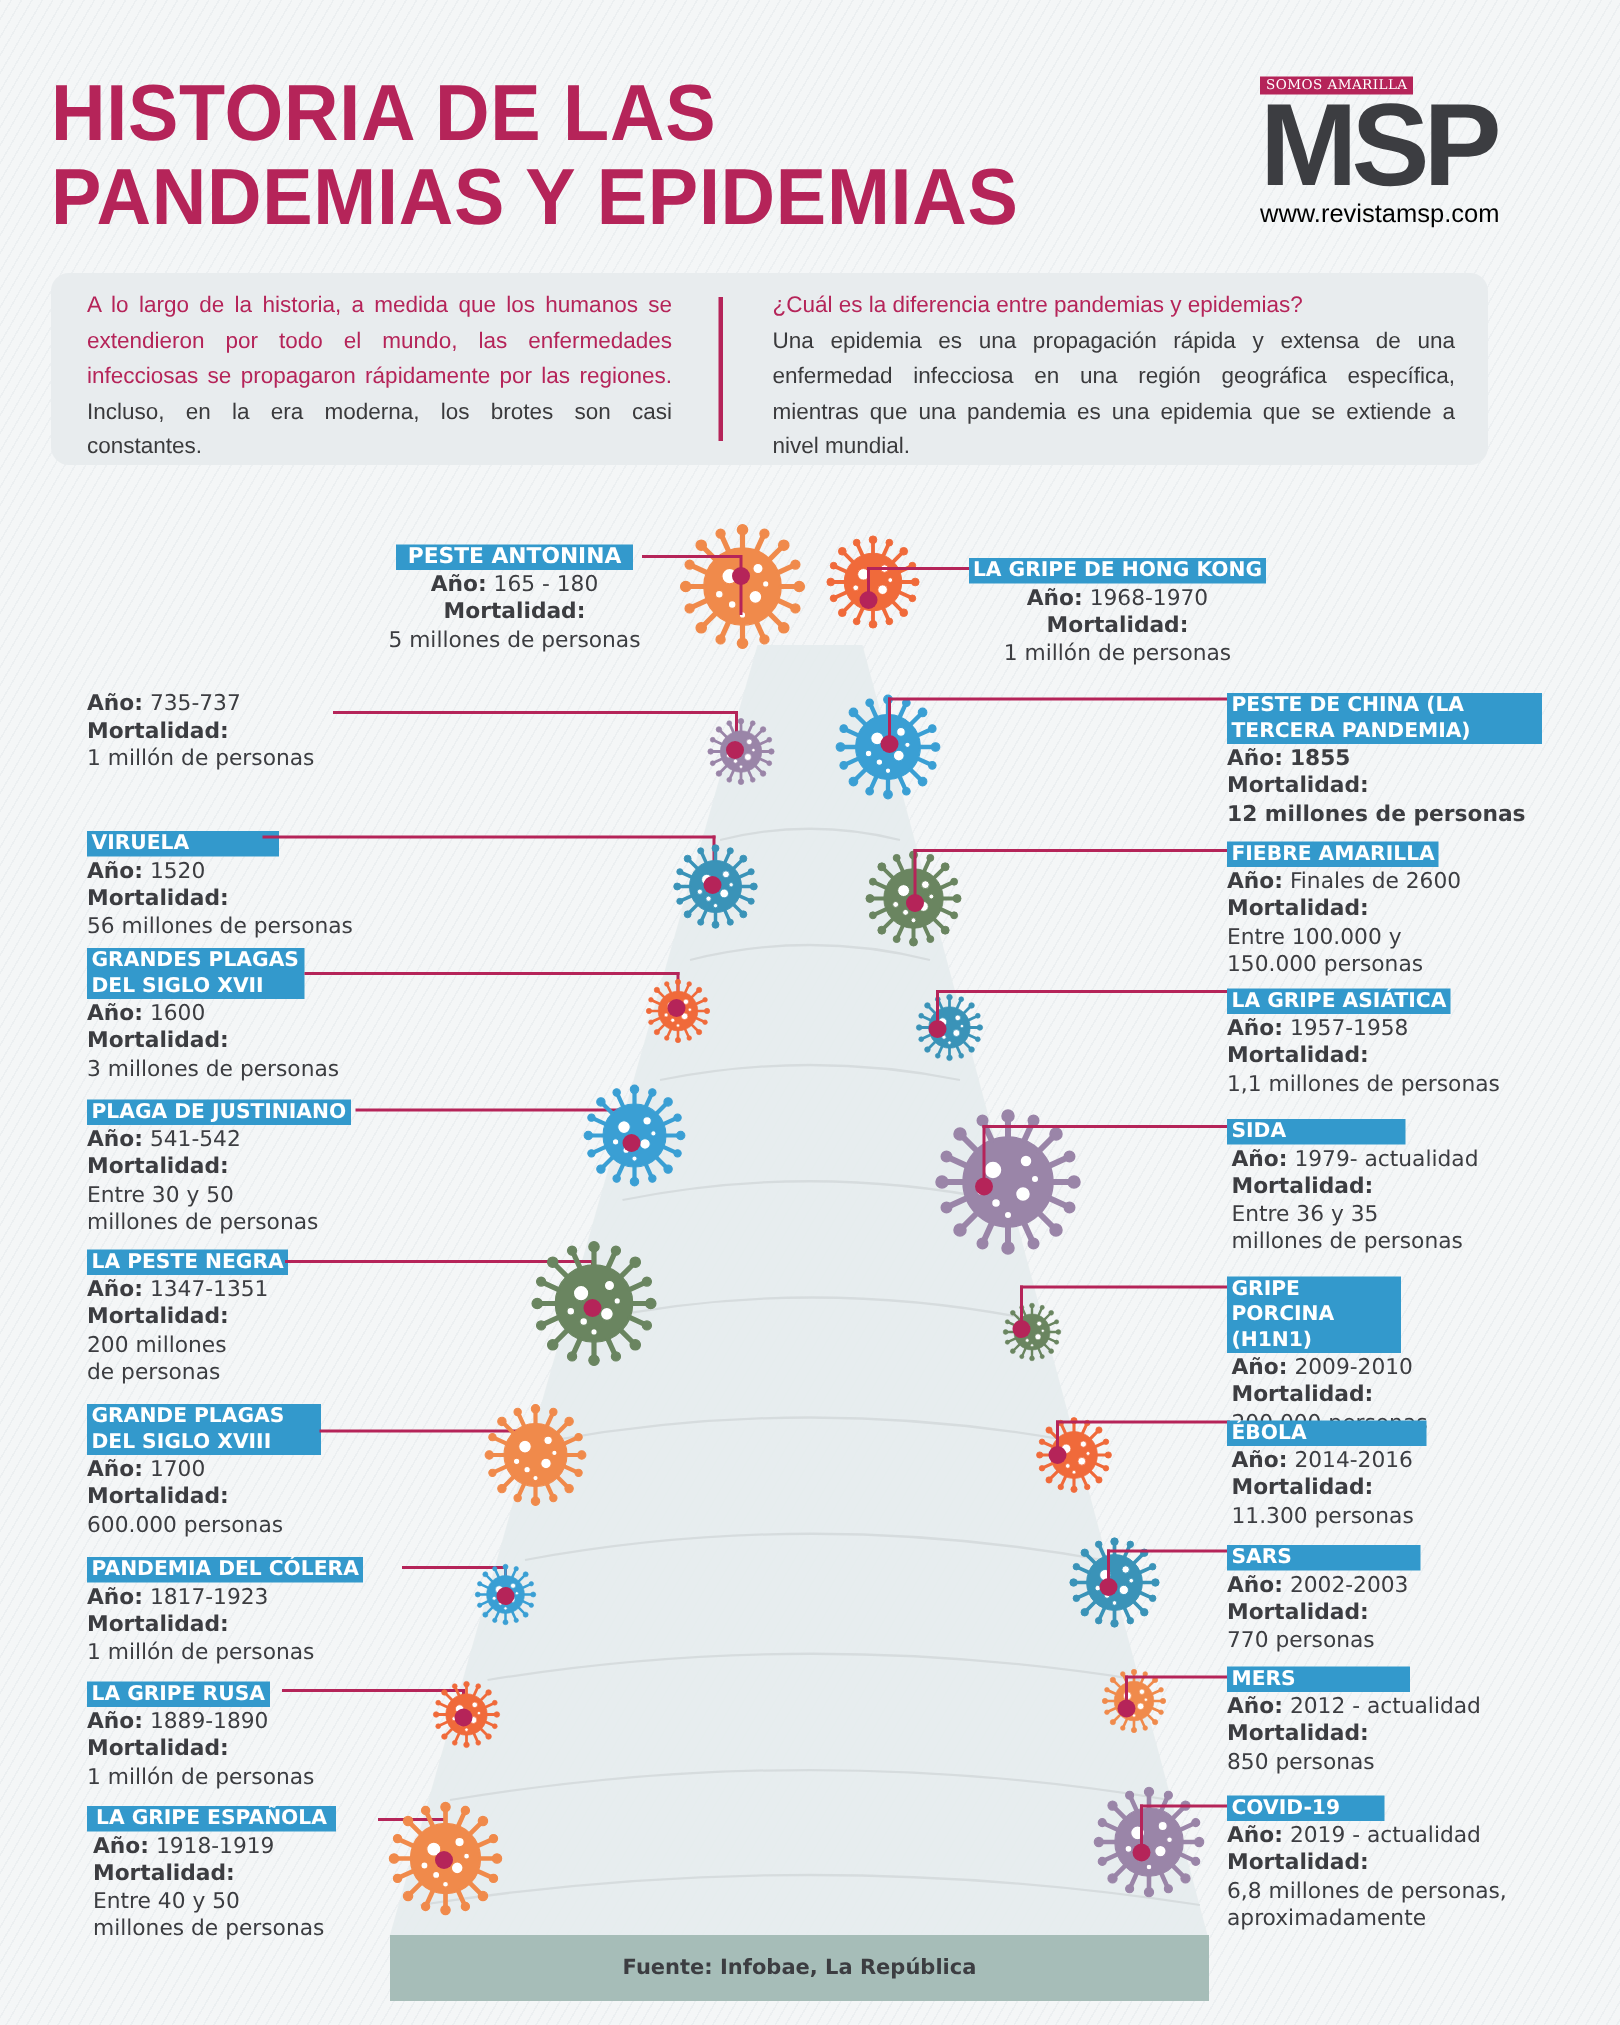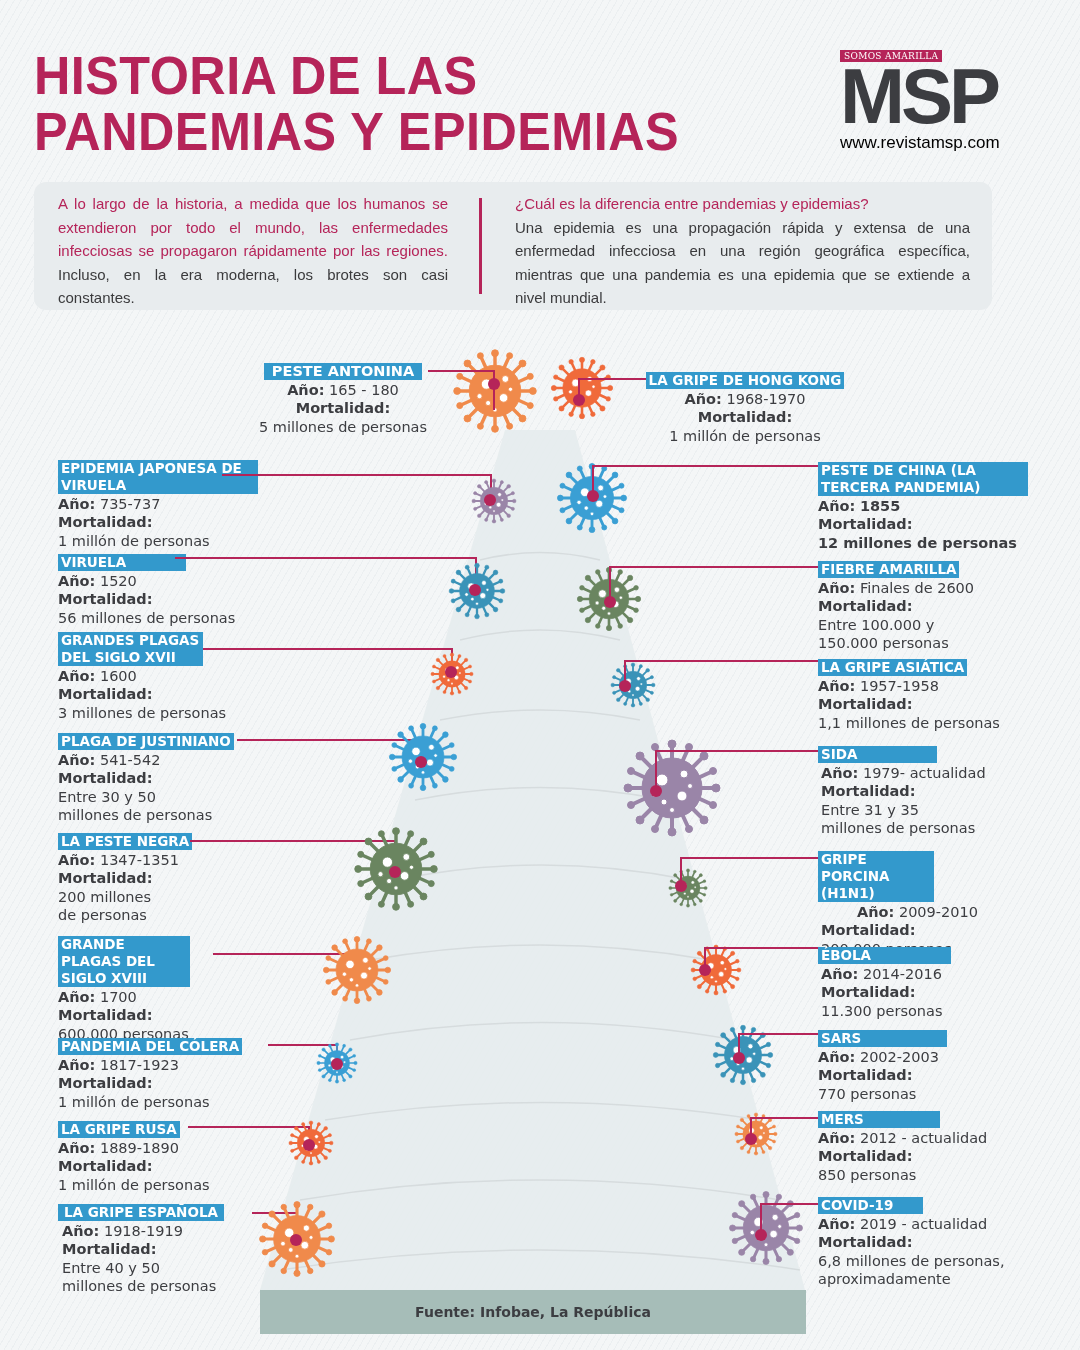--- a/index.html
+++ b/index.html
@@ -140,21 +140,20 @@
   <span class="line">5 millones de personas</span>
 </div>
 <svg class="virus" style="left:452px;top:348px;width:86px;height:86px;fill:#f08a4b;stroke:#f08a4b;">
     <use href="#virus"></use>
   </svg>
 <div class="connector" style="left:428px;top:370px;width:66px;height:2px;"></div>
 <div class="connector" style="left:493px;top:370px;width:2px;height:40px;"></div>
 <div class="dot" style="left:488px;top:378px;"></div>
 
 <div class="card" style="left:58px; top:460px; width:200px;">
-  <span class="name" style="line-height:17px;">EPIDEMIA JAPONESA DE VIRUELA</span>
   <span class="line"><span class="lbl">Año:</span> <span>735-737</span></span>
   <span class="line lbl">Mortalidad:</span>
   <span class="line">1 millón de personas</span>
 </div>
 <div class="connector" style="left:222px;top:474px;width:270px;height:2px;"></div>
 <div class="connector" style="left:490px;top:474px;width:2px;height:22px;"></div>
 <svg class="virus" style="left:471px;top:478px;width:46px;height:46px;fill:#9a85a8;stroke:#9a85a8;">
     <use href="#virus"></use>
   </svg>
 <div class="dot" style="left:484px;top:494px;"></div>
@@ -207,21 +206,21 @@
   <span class="line">de personas</span>
 </div>
 <div class="connector" style="left:190px;top:840px;width:206px;height:2px;"></div>
 <div class="connector" style="left:394px;top:840px;width:2px;height:30px;"></div>
 <svg class="virus" style="left:353px;top:826px;width:86px;height:86px;fill:#6a8560;stroke:#6a8560;">
     <use href="#virus"></use>
   </svg>
 <div class="dot" style="left:389px;top:866px;"></div>
 
 <div class="card" style="left:58px; top:936px; width:220px;">
-  <span class="name" style="width:132px;">GRANDE PLAGAS DEL SIGLO XVIII</span>
+  <span class="name" style="width:156px;">GRANDE PLAGAS DEL SIGLO XVIII</span>
   <span class="line"><span class="lbl">Año:</span> <span>1700</span></span>
   <span class="line lbl">Mortalidad:</span>
   <span class="line">600.000 personas</span>
 </div>
 <div class="connector" style="left:213px;top:953px;width:142px;height:2px;"></div>
 <div class="connector" style="left:353px;top:953px;width:2px;height:20px;"></div>
 <svg class="virus" style="left:322px;top:935px;width:70px;height:70px;fill:#f08a4b;stroke:#f08a4b;">
     <use href="#virus"></use>
   </svg>
 
@@ -321,33 +320,33 @@
 <svg class="virus" style="left:622px;top:738px;width:100px;height:100px;fill:#9a85a8;stroke:#9a85a8;">
     <use href="#virus"></use>
   </svg>
 <div class="connector" style="left:655px;top:750px;width:165px;height:2px;"></div>
 <div class="connector" style="left:655px;top:750px;width:2px;height:40px;"></div>
 <div class="dot" style="left:650px;top:785px;"></div>
 <div class="card" style="left:818px; top:745px; width:220px;">
   <span class="name" style="padding-right:80px;">SIDA</span>
   <span class="line" style="padding-left:3px;"><span class="lbl">Año:</span> <span>1979- actualidad</span></span>
   <span class="line lbl" style="padding-left:3px;">Mortalidad:</span>
-  <span class="line" style="padding-left:3px;">Entre 31 y 35</span>
+  <span class="line" style="padding-left:3px;">Entre 36 y 35</span>
   <span class="line" style="padding-left:3px;">millones de personas</span>
 </div>
 
 <svg class="virus" style="left:668px;top:868px;width:40px;height:40px;fill:#6a8560;stroke:#6a8560;">
     <use href="#virus"></use>
   </svg>
 <div class="connector" style="left:680px;top:857px;width:140px;height:2px;"></div>
 <div class="connector" style="left:680px;top:857px;width:2px;height:28px;"></div>
 <div class="dot" style="left:675px;top:880px;"></div>
 <div class="card" style="left:818px; top:851px; width:220px;">
   <span class="name" style="width:116px;">GRIPE PORCINA (H1N1)</span>
-  <span class="line" style="padding-left:3px;margin-left:36px;"><span class="lbl">Año:</span> <span>2009-2010</span></span>
+  <span class="line" style="padding-left:3px;"><span class="lbl">Año:</span> <span>2009-2010</span></span>
   <span class="line lbl" style="padding-left:3px;">Mortalidad:</span>
   <span class="line" style="padding-left:3px;">200.000 personas</span>
 </div>
 
 <svg class="virus" style="left:690px;top:944px;width:52px;height:52px;fill:#f06a3a;stroke:#f06a3a;">
     <use href="#virus"></use>
   </svg>
 <div class="connector" style="left:704px;top:947px;width:116px;height:2px;"></div>
 <div class="connector" style="left:704px;top:947px;width:2px;height:22px;"></div>
 <div class="dot" style="left:699px;top:964px;"></div>

